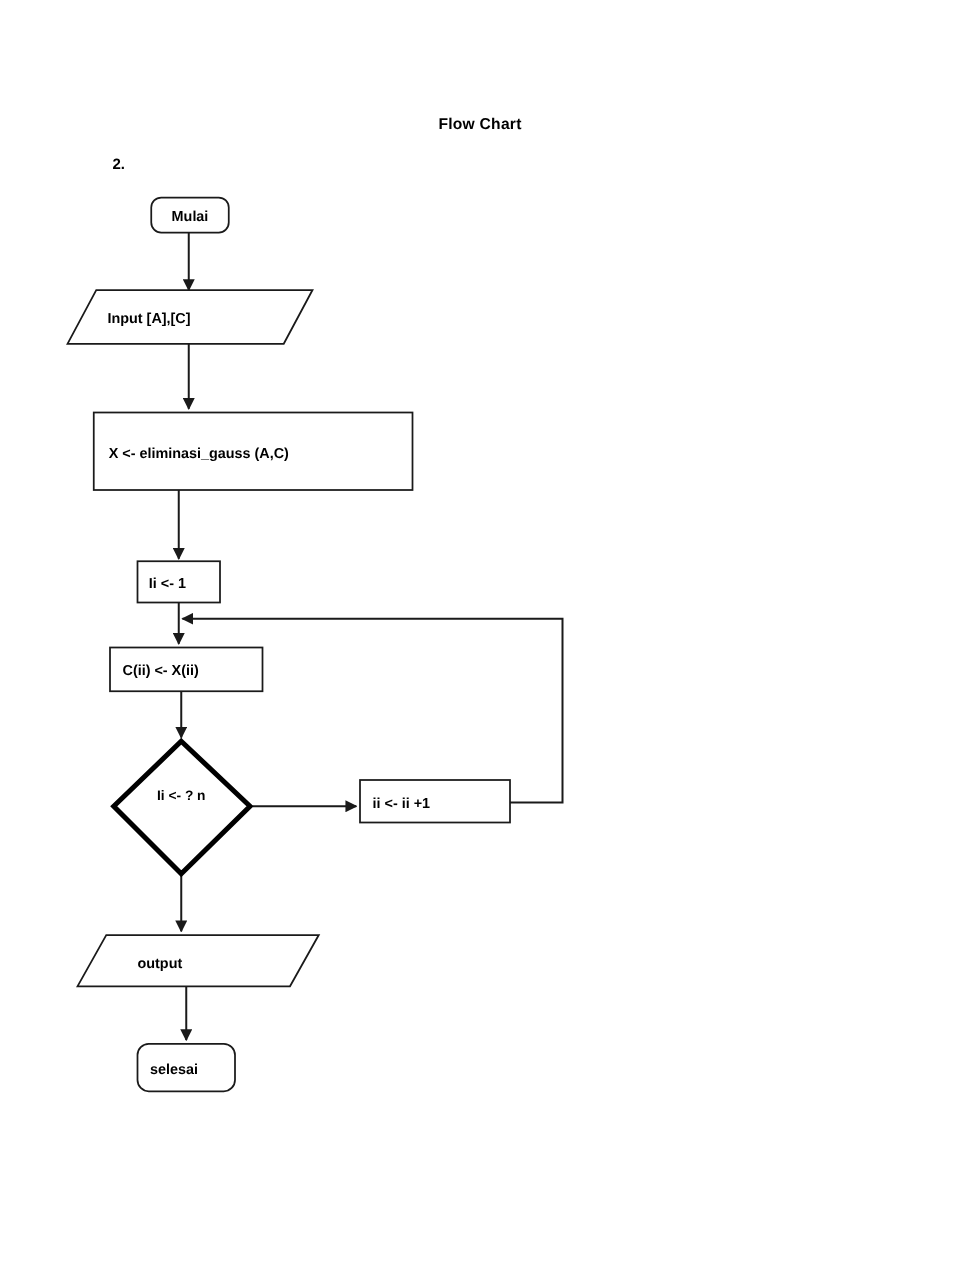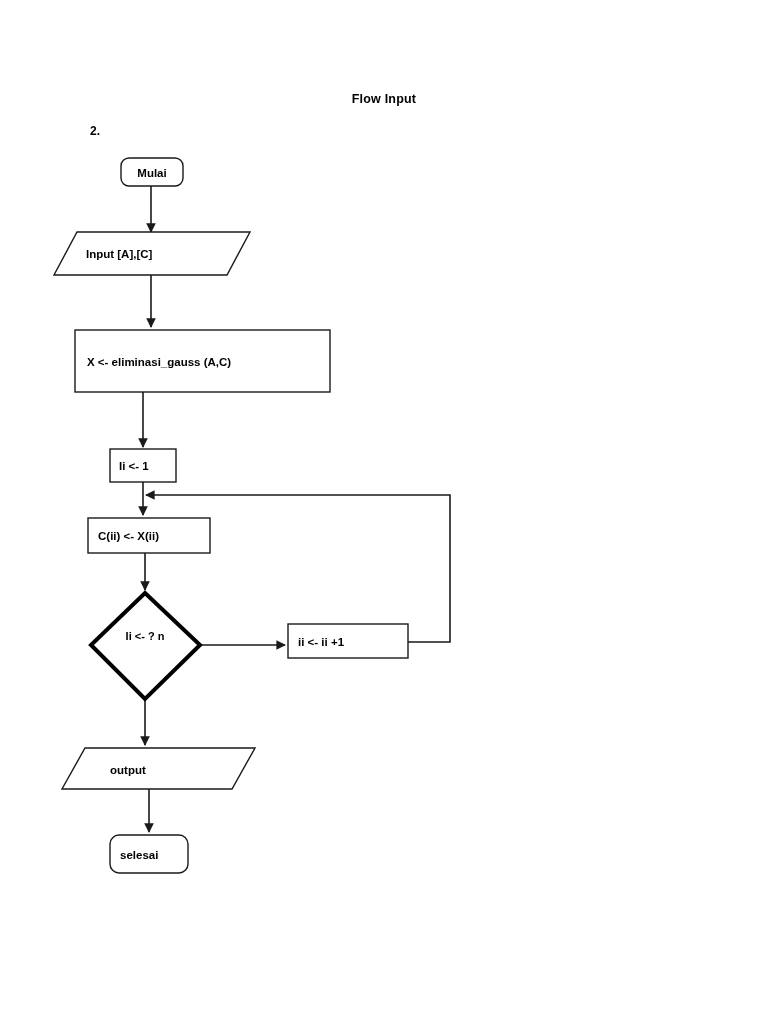--- a/index.html
+++ b/index.html
@@ -72,21 +72,21 @@
   }
   svg.flow .node-text.small {
     font-size: 11px;
   }
 </style>
 </head>
 <body>
 
 <div id="page">
 
-  <div class="doc-title">Flow Input</div>
+  <div class="doc-title">Flow Chart</div>
 
   <div class="item-number">2.</div>
 
   <svg class="flow" viewBox="0 0 768 1024">
     <defs>
       <marker id="arrow" viewBox="0 0 10 10" refX="9" refY="5" markerWidth="6" markerHeight="6" orient="auto-start-reverse">
         <path d="M 0 0 L 10 5 L 0 10 z" fill="#1a1a1a"></path>
       </marker>
     </defs>
 

